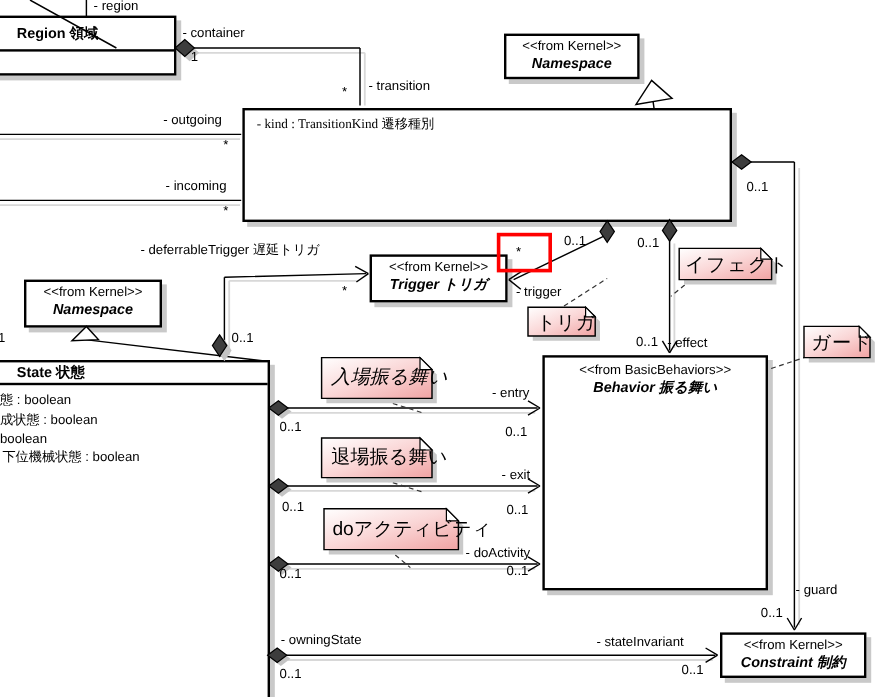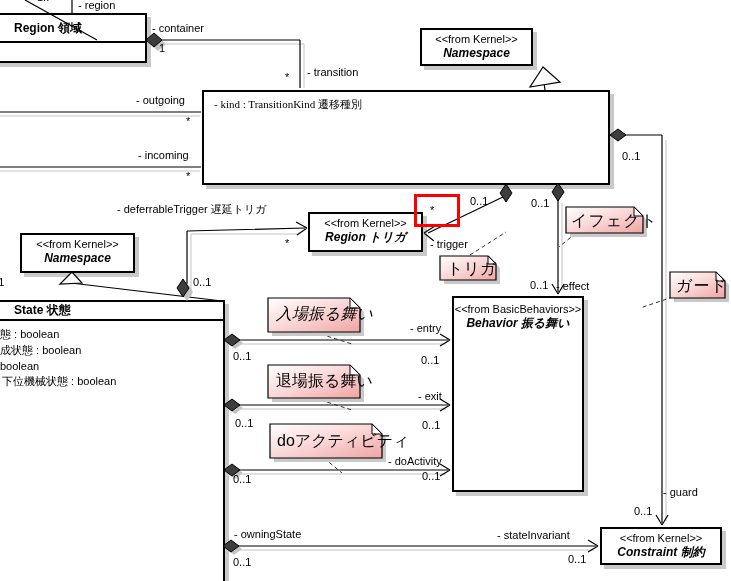--- a/index.html
+++ b/index.html
@@ -32,38 +32,38 @@
   <div class="st">&lt;&lt;from Kernel&gt;&gt;</div>
   <div class="nm">Namespace</div>
 </div>
 
 <div class="cbox" style="left:202px;top:90px;width:408px;height:95px;">
   <div class="attr" style="padding:6px 0 0 10px;">- kind : TransitionKind 遷移種別</div>
 </div>
 
 <div class="cbox sbox" style="left:308px;top:212px;width:115px;height:40px;">
   <div class="st">&lt;&lt;from Kernel&gt;&gt;</div>
-  <div class="nm">Region トリガ</div>
+  <div class="nm">Trigger トリガ</div>
 </div>
 
 <div class="cbox sbox" style="left:20px;top:233px;width:115px;height:40px;">
   <div class="st">&lt;&lt;from Kernel&gt;&gt;</div>
   <div class="nm">Namespace</div>
 </div>
 
 <div class="cbox" style="left:-78px;top:300px;width:303px;height:292px;">
   <div class="ttl sep" style="height:17px;line-height:17px;padding-left:90px;">State 状態</div>
 </div>
 
 <div class="lbl" style="left:0;top:328px;">態 : boolean</div>
 <div class="lbl" style="left:0;top:344px;">成状態 : boolean</div>
 <div class="lbl" style="left:0;top:360px;">boolean</div>
 <div class="lbl" style="left:2px;top:375px;">下位機械状態 : boolean</div>
 
-<div class="cbox sbox" style="left:452px;top:296px;width:132px;height:196px;justify-content:flex-start;padding-top:5px;">
+<div class="cbox sbox" style="left:452px;top:296px;width:188px;height:196px;justify-content:flex-start;padding-top:5px;">
   <div class="st">&lt;&lt;from BasicBehaviors&gt;&gt;</div>
   <div class="nm">Behavior 振る舞い</div>
 </div>
 
 <div class="cbox sbox" style="left:600px;top:527px;width:122px;height:38px;">
   <div class="st">&lt;&lt;from Kernel&gt;&gt;</div>
   <div class="nm">Constraint 制約</div>
 </div>
 
 <svg id="overlay" width="731" height="581" viewBox="0 0 731 581">

